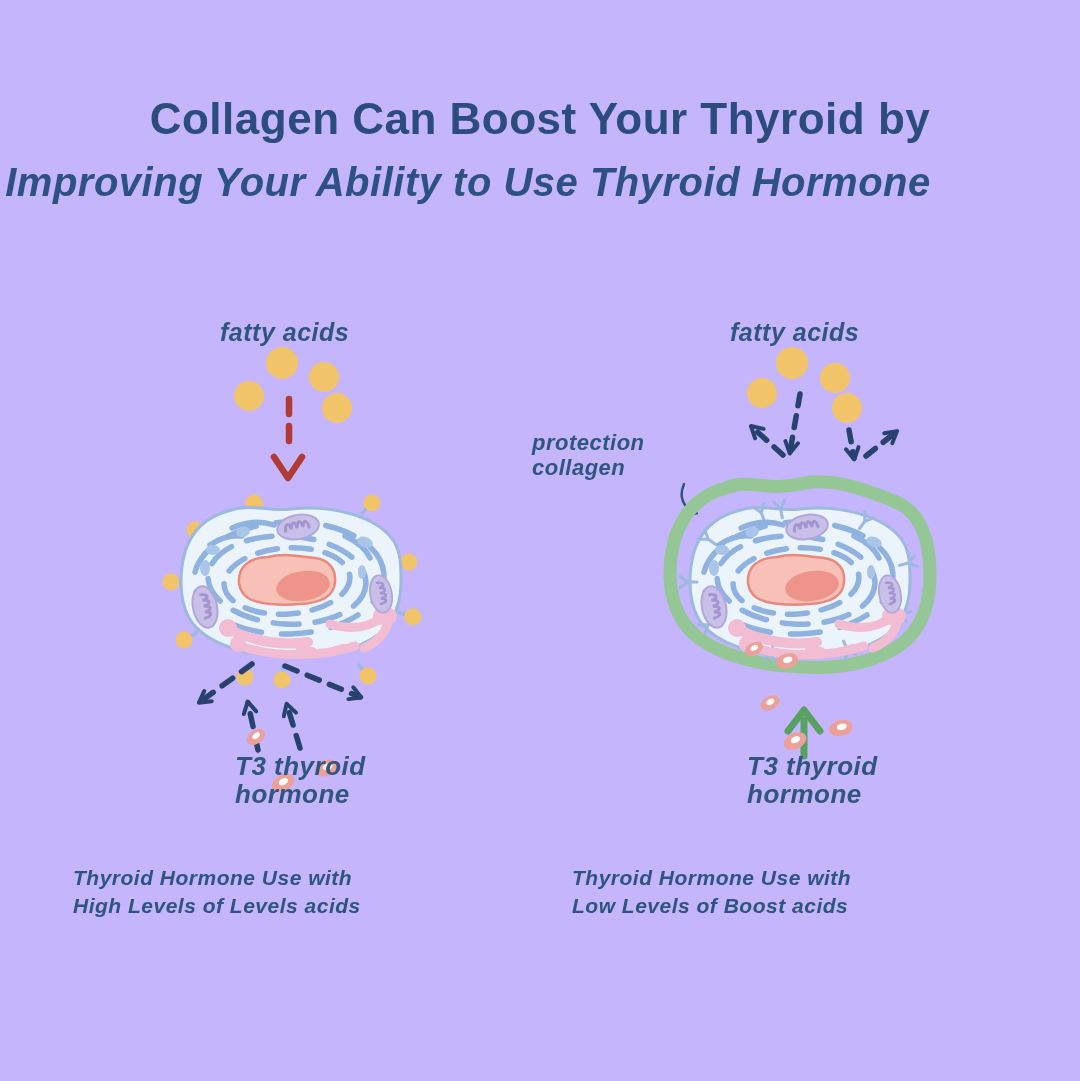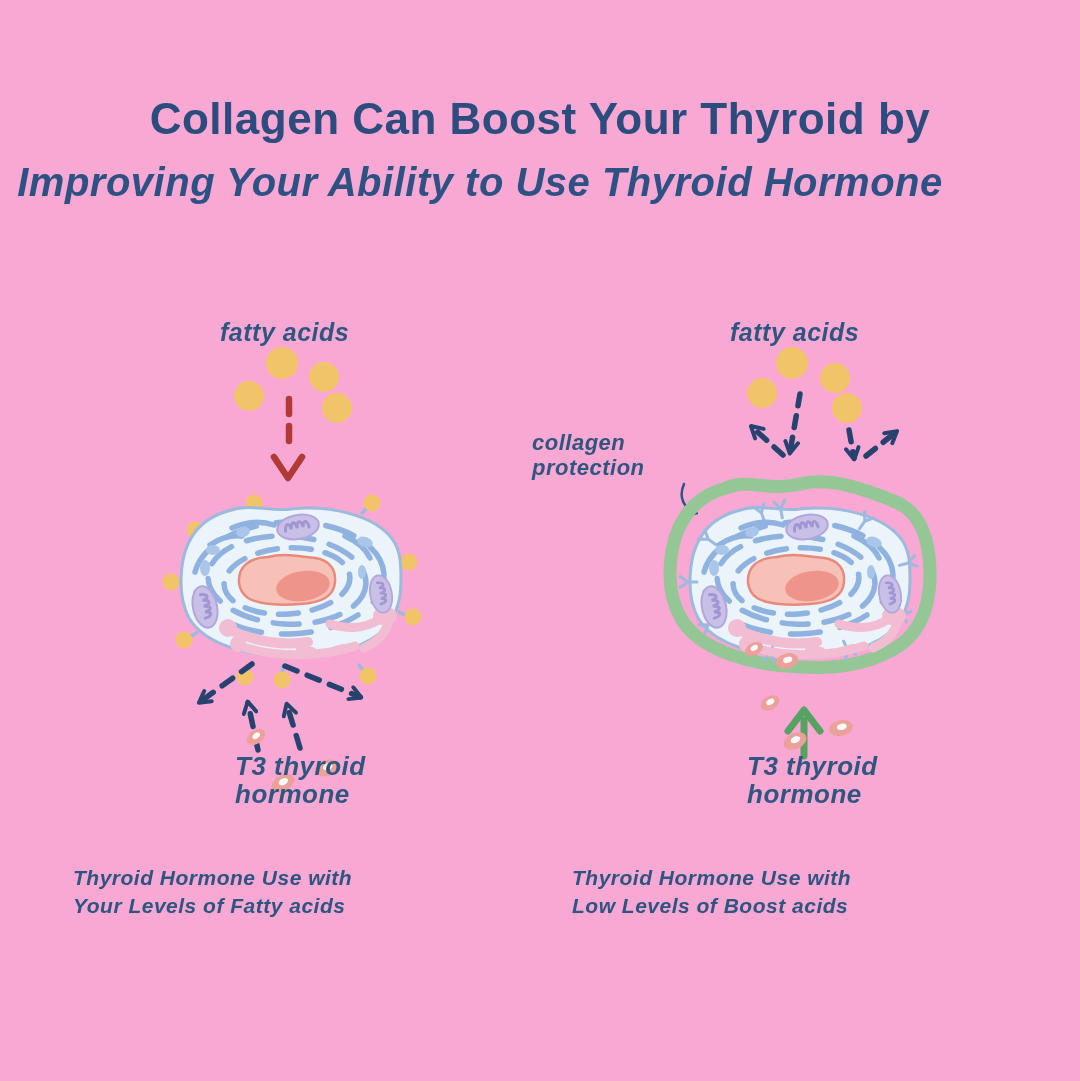--- a/index.html
+++ b/index.html
@@ -1,20 +1,20 @@
 <!DOCTYPE html>
 <html><head>
 <meta charset="utf-8">
 <style>
   html,body{margin:0;padding:0;background:#e4edf7;}
-  .canvas{position:relative;width:1080px;height:1081px;background:#f9a8d4;overflow:hidden;
+  .canvas{position:relative;width:1080px;height:1081px;background:#c4b5fd;overflow:hidden;
           font-family:"Liberation Sans","DejaVu Sans",sans-serif;}
   .title{position:absolute;top:94px;left:0;width:1080px;text-align:center;
          font-size:44px;font-weight:700;letter-spacing:.5px;color:#2b4c7c;}
-  .subtitle{position:absolute;top:160px;left:16px;width:928px;text-align:center;
+  .subtitle{position:absolute;top:160px;left:4px;width:928px;text-align:center;
             font-size:40px;font-weight:700;font-style:italic;letter-spacing:.5px;color:#2d5183;}
   .hand{position:absolute;text-align:left;font-style:italic;font-weight:700;
         color:#30567f;letter-spacing:.5px;}
   .lbl-fatty{width:300px;top:318px;font-size:25px;}
   .lbl-fatty.left{left:220px;} .lbl-fatty.right{left:730px;}
   .lbl-collagen{left:532px;top:430px;width:300px;font-size:22px;line-height:1.15;}
   .lbl-t3{width:240px;top:752px;font-size:26px;line-height:1.08;}
   .lbl-t3.left{left:235px;} .lbl-t3.right{left:747px;}
   .caption{width:440px;top:864px;font-size:21px;line-height:1.35;color:#2e5480;}
   .caption.left{left:73px;} .caption.right{left:572px;}
@@ -254,35 +254,35 @@
         <use href="#t3" transform="translate(795,741) rotate(-25)"></use>
         <use href="#t3" transform="translate(841,728) rotate(-12)"></use>
       </g>
     </g>
   </svg>
 
   <div class="hand lbl-fatty left">fatty acids</div>
   <div class="hand lbl-fatty right">fatty acids</div>
 
   <div class="hand lbl-collagen">
+    <div>protection</div>
     <div>collagen</div>
-    <div>protection</div>
   </div>
 
   <div class="hand lbl-t3 left">
     <div>T3 thyroid</div>
     <div>hormone</div>
   </div>
   <div class="hand lbl-t3 right">
     <div>T3 thyroid</div>
     <div>hormone</div>
   </div>
 
   <div class="hand caption left">
     <div>Thyroid Hormone Use with</div>
-    <div>Your Levels of Fatty acids</div>
+    <div>High Levels of Levels acids</div>
   </div>
   <div class="hand caption right">
     <div>Thyroid Hormone Use with</div>
     <div>Low Levels of Boost acids</div>
   </div>
 
 </div>
 
 </body></html>

